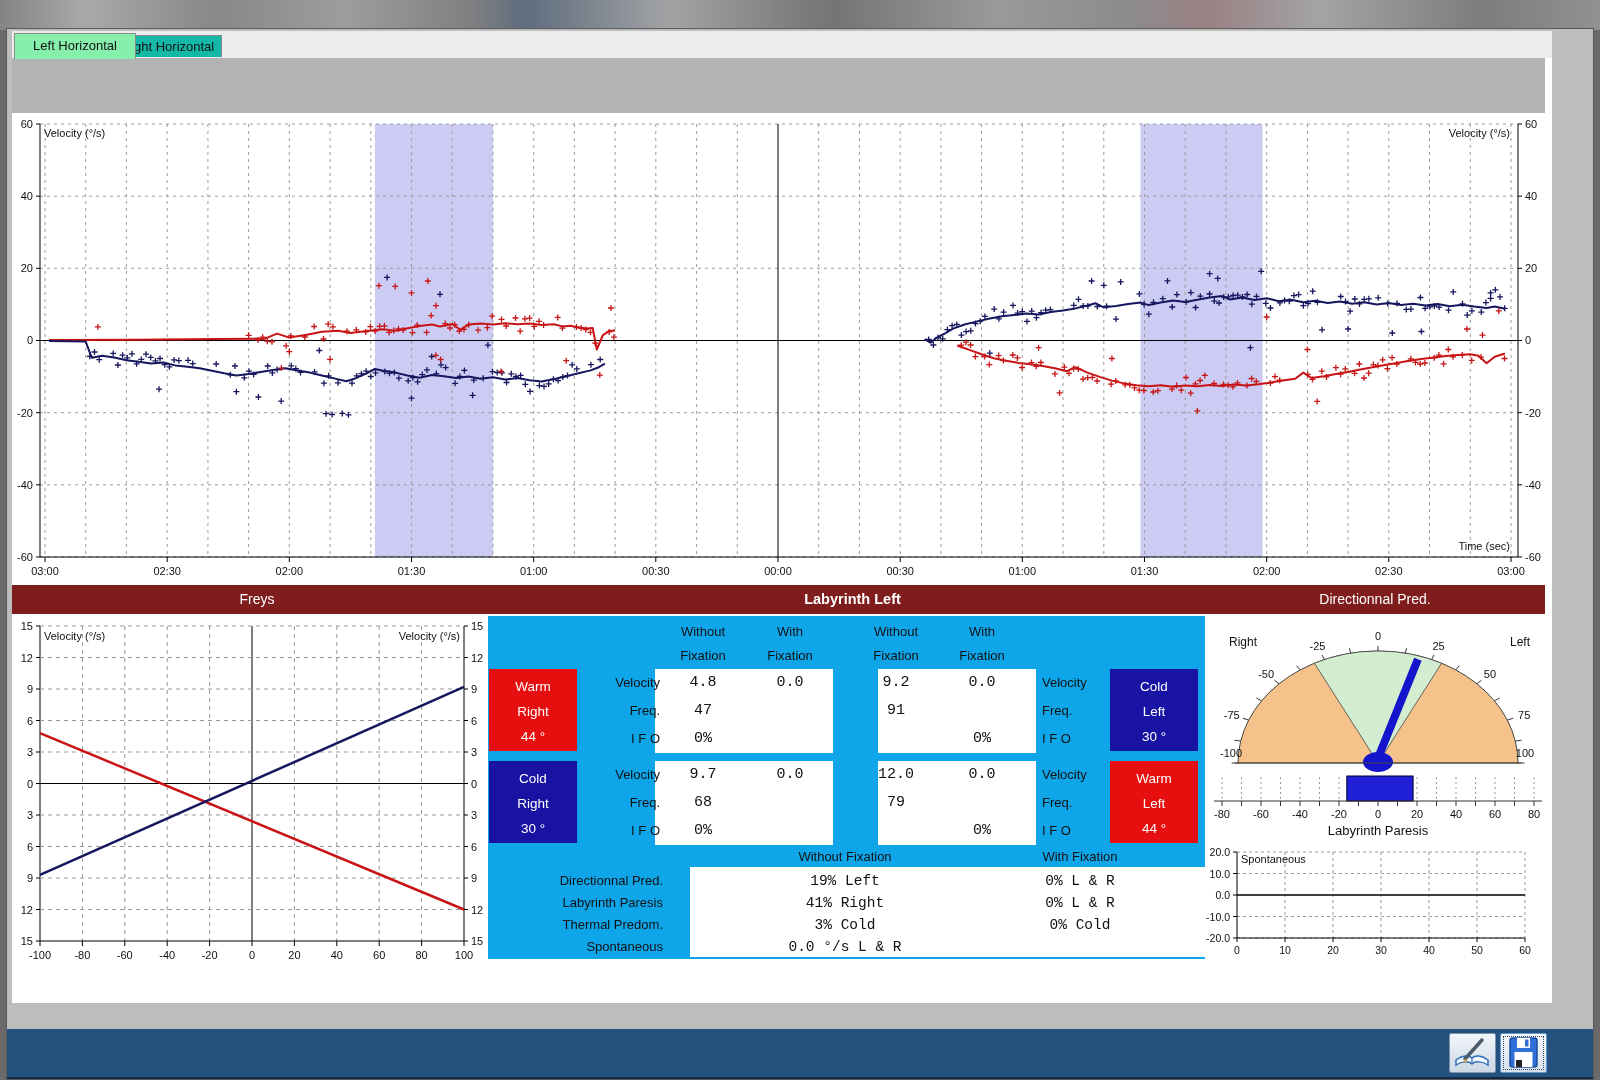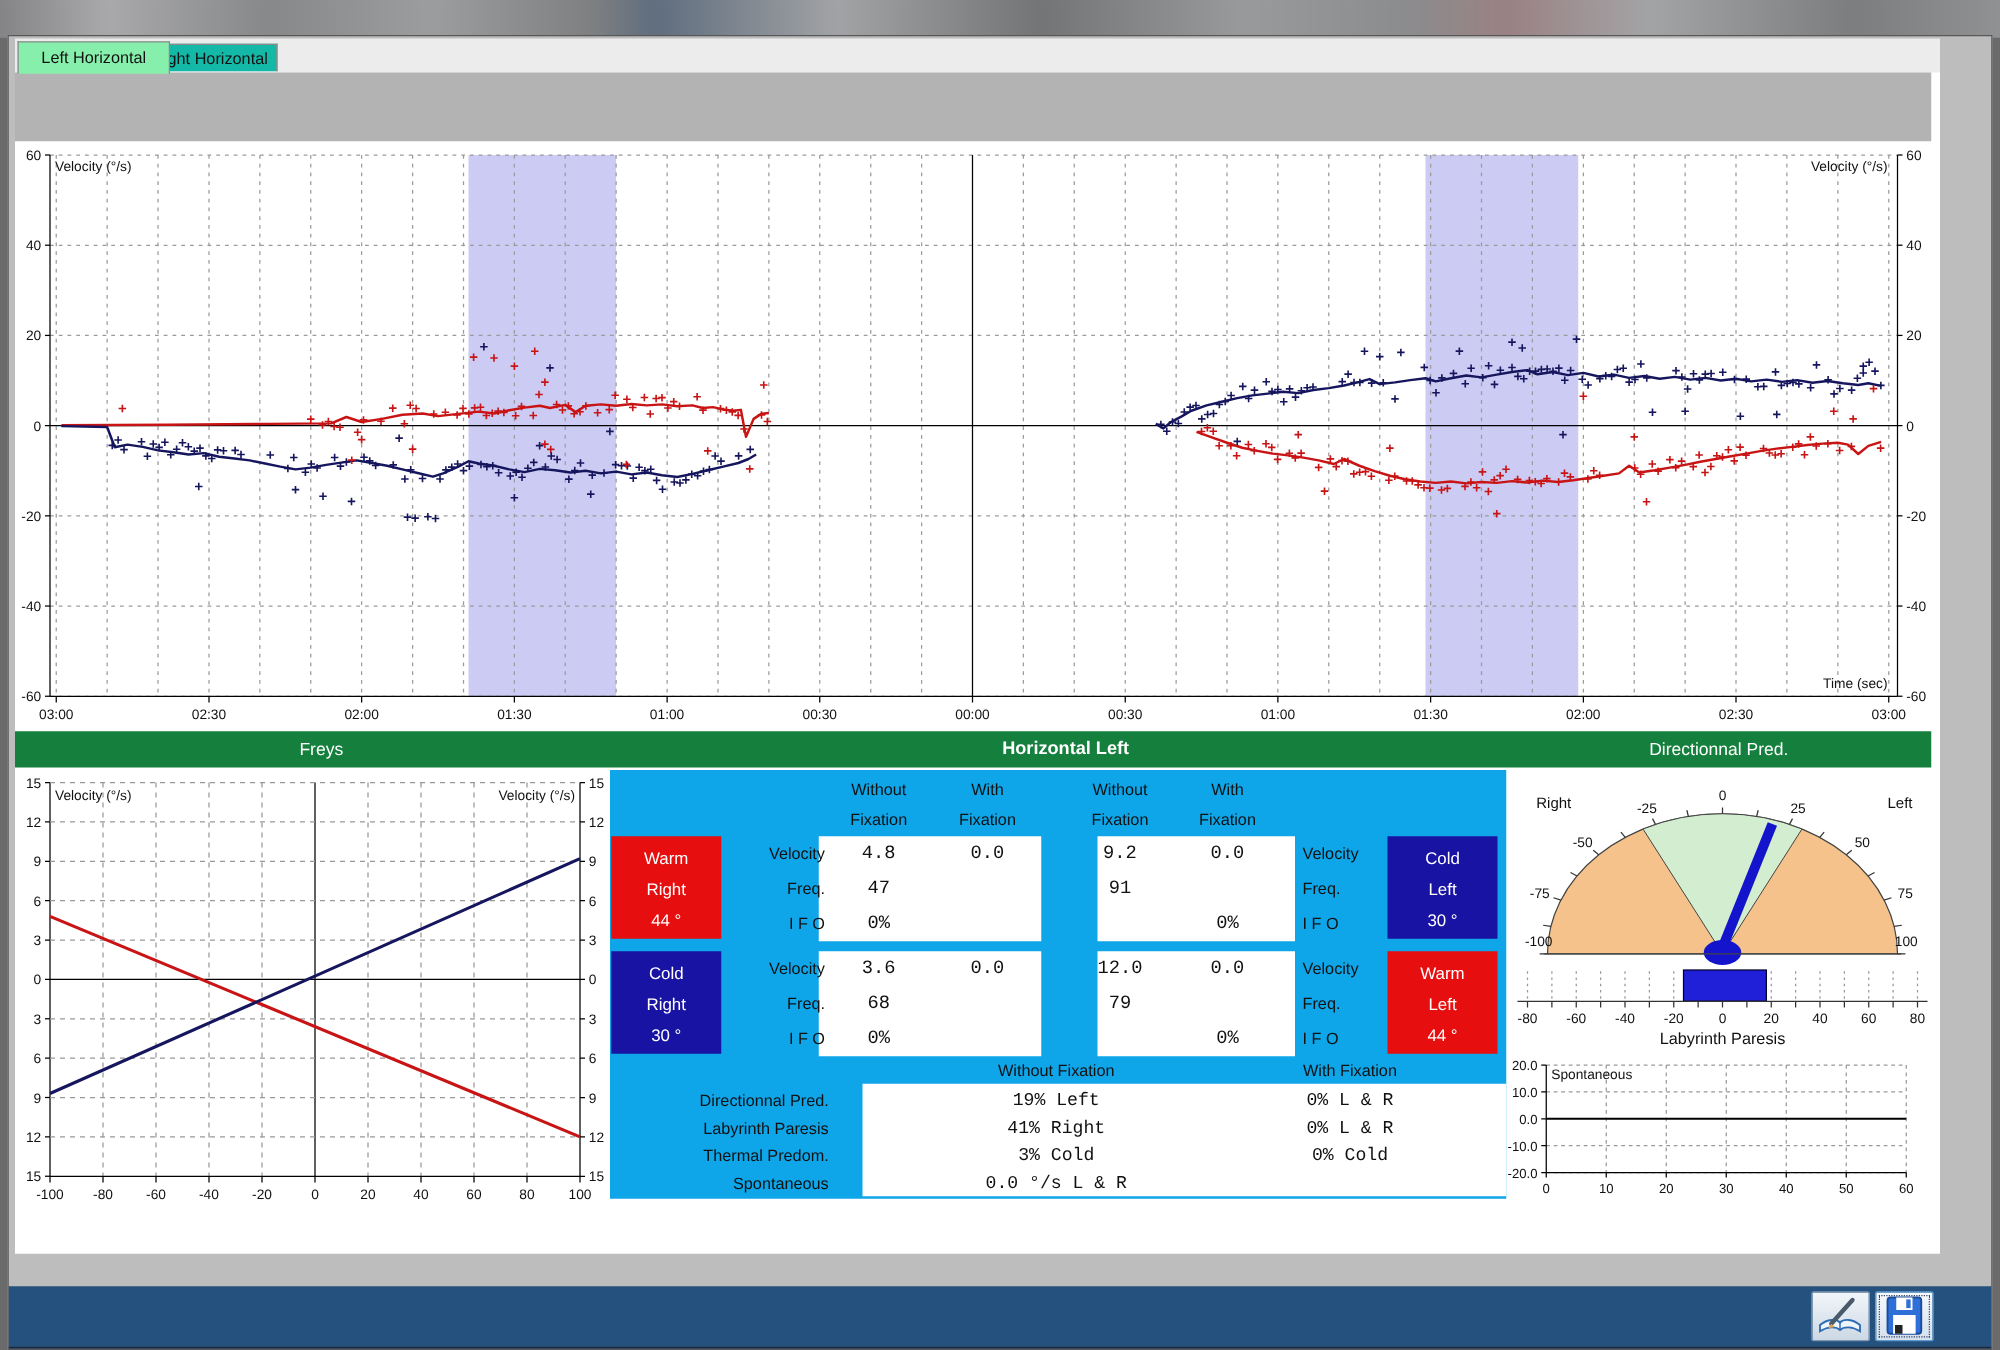--- a/index.html
+++ b/index.html
@@ -166,23 +166,23 @@
         <polyline points="912.6,223.1 918.7,226.7 924.8,221.6 933.0,217.3 941.1,212.6 953.3,208.3 965.5,205.4 977.8,202.5 990.0,200.3 1002.2,198.9 1014.4,197.4 1026.6,198.5 1038.8,196.0 1051.0,194.5 1063.3,192.4 1075.5,189.5 1083.6,187.3 1091.8,191.3 1104.0,189.9 1116.2,188.1 1128.4,186.6 1136.6,189.1 1148.8,186.6 1161.0,184.4 1173.2,185.9 1185.4,183.7 1197.6,181.6 1209.9,180.1 1218.0,183.4 1230.2,181.6 1242.4,184.1 1254.7,182.3 1266.9,185.2 1279.1,183.7 1291.3,186.3 1303.5,184.8 1315.7,187.0 1328.0,185.5 1340.2,187.7 1352.4,186.3 1364.6,188.4 1376.8,187.0 1389.0,189.1 1401.3,187.7 1413.5,189.5 1425.7,188.1 1437.9,190.2 1450.1,188.8 1462.3,190.6 1474.6,192.0 1482.7,190.6 1492.9,192.7" fill="none" stroke="#16165e" stroke-width="2" stroke-linejoin="round"></polyline>
         <polyline points="945.2,229.5 957.4,233.9 969.6,238.2 981.8,242.2 994.0,244.7 1006.3,246.9 1018.5,248.3 1030.7,250.1 1042.9,252.3 1055.1,255.2 1063.3,251.2 1075.5,256.6 1087.7,260.9 1099.9,264.6 1112.1,267.4 1124.3,269.2 1136.6,270.3 1148.8,269.2 1161.0,270.7 1173.2,269.6 1185.4,270.3 1197.6,268.9 1209.9,270.0 1222.1,268.5 1234.3,269.6 1246.5,268.2 1258.7,266.4 1270.9,264.6 1283.2,262.7 1291.3,256.6 1299.5,262.0 1311.7,260.2 1323.9,258.1 1336.1,255.9 1348.3,253.4 1360.5,251.2 1372.8,249.0 1385.0,246.9 1397.2,244.7 1409.4,242.9 1421.6,241.5 1433.8,240.0 1446.1,238.9 1458.3,238.2 1466.4,239.7 1474.6,247.2 1482.7,240.7 1492.9,237.5" fill="none" stroke="#c81414" stroke-width="2" stroke-linejoin="round"></polyline>
         <path d="M233.6 219.3h6M236.6 216.3v6M243.0 223.9h6M246.0 220.9v6M247.7 221.2h6M250.7 218.2v6M252.3 225.2h6M255.3 222.2v6M257.0 225.8h6M260.0 222.8v6M266.4 252.1h6M269.4 249.1v6M271.1 229.8h6M274.1 226.8v6M275.8 219.9h6M278.8 216.9v6M289.8 221.0h6M292.8 218.0v6M299.2 210.5h6M302.2 207.5v6M308.5 223.0h6M311.5 220.0v6M313.2 208.2h6M316.2 205.2v6M317.9 210.8h6M320.9 207.8v6M332.0 215.2h6M335.0 212.2v6M341.3 213.8h6M344.3 210.8v6M350.7 215.9h6M353.7 212.9v6M355.4 210.7h6M358.4 207.7v6M360.1 215.1h6M363.1 212.1v6M364.7 210.3h6M367.7 207.3v6M369.4 209.8h6M372.4 206.8v6M374.1 216.4h6M377.1 213.4v6M378.8 214.6h6M381.8 211.6v6M383.5 212.9h6M386.5 209.9v6M388.1 214.0h6M391.1 211.0v6M397.5 216.6h6M400.5 213.6v6M402.2 209.1h6M405.2 206.1v6M411.6 216.4h6M414.6 213.4v6M416.2 199.6h6M419.2 196.6v6M420.9 189.7h6M423.9 186.7v6M425.6 243.5h6M428.6 240.5v6M430.3 207.6h6M433.3 204.6v6M435.0 212.0h6M438.0 209.0v6M439.7 208.7h6M442.7 205.7v6M444.3 215.0h6M447.3 212.0v6M449.0 213.4h6M452.0 210.4v6M453.7 208.7h6M456.7 205.7v6M463.1 214.2h6M466.1 211.2v6M472.4 211.7h6M475.4 208.7v6M477.1 200.2h6M480.1 197.2v6M486.5 203.4h6M489.5 200.4v6M491.2 210.0h6M494.2 207.0v6M500.5 202.0h6M503.5 199.0v6M505.2 215.2h6M508.2 212.2v6M509.9 202.8h6M512.9 199.8v6M514.6 202.1h6M517.6 199.1v6M519.3 210.4h6M522.3 207.4v6M524.0 205.3h6M527.0 202.3v6M528.6 208.9h6M531.6 205.9v6M542.7 201.4h6M545.7 198.4v6M547.4 212.1h6M550.4 209.1v6M561.4 210.9h6M564.4 207.9v6M566.1 212.1h6M569.1 209.1v6M570.8 213.5h6M573.8 210.5v6M575.5 216.3h6M578.5 213.3v6M580.2 227.2h6M583.2 224.2v6M584.8 259.1h6M587.8 256.1v6M594.2 215.9h6M597.2 212.9v6M598.9 221.2h6M601.9 218.2v6" stroke="#c81414" stroke-width="1.3" fill="none"></path>
         <path d="M74.8 240.3h6M77.8 237.3v6M79.5 236.0h6M82.5 233.0v6M84.2 243.7h6M87.2 240.7v6M98.2 237.4h6M101.2 234.4v6M102.9 249.0h6M105.9 246.0v6M107.6 239.2h6M110.6 236.2v6M112.3 241.9h6M115.3 238.9v6M116.9 237.8h6M119.9 234.8v6M121.6 247.8h6M124.6 244.8v6M126.3 243.4h6M129.3 240.4v6M131.0 238.2h6M134.0 235.2v6M135.7 241.4h6M138.7 238.4v6M140.4 244.9h6M143.4 241.9v6M145.0 242.5h6M148.0 239.5v6M149.7 248.7h6M152.7 245.7v6M154.4 250.8h6M157.4 247.8v6M159.1 243.9h6M162.1 240.9v6M163.8 244.6h6M166.8 241.6v6M173.1 244.3h6M176.1 241.3v6M177.8 247.6h6M180.8 244.6v6M201.2 248.0h6M204.2 245.0v6M215.3 258.8h6M218.3 255.8v6M220.0 250.0h6M223.0 247.0v6M229.3 261.8h6M232.3 258.8v6M234.0 255.2h6M237.0 252.2v6M238.7 258.4h6M241.7 255.4v6M243.4 281.0h6M246.4 278.0v6M252.7 250.0h6M255.7 247.0v6M257.4 256.9h6M260.4 253.9v6M262.1 253.6h6M265.1 250.6v6M276.2 249.8h6M279.2 246.8v6M280.8 252.7h6M283.8 249.7v6M285.5 256.4h6M288.5 253.4v6M299.6 255.9h6M302.6 252.9v6M304.3 234.5h6M307.3 231.5v6M308.9 267.2h6M311.9 264.2v6M313.6 259.8h6M316.6 256.8v6M323.0 266.8h6M326.0 263.8v6M337.0 267.2h6M340.0 264.2v6M341.7 259.9h6M344.7 256.9v6M346.4 257.7h6M349.4 254.7v6M351.1 255.2h6M354.1 252.2v6M355.8 260.5h6M358.8 257.5v6M360.5 256.9h6M363.5 253.9v6M369.8 255.5h6M372.8 252.5v6M374.5 257.3h6M377.5 254.3v6M379.2 256.5h6M382.2 253.5v6M383.9 262.2h6M386.9 259.2v6M393.2 264.8h6M396.2 261.8v6M397.9 261.7h6M400.9 258.7v6M402.6 265.8h6M405.6 262.8v6M407.3 258.6h6M410.3 255.6v6M412.0 253.9h6M415.0 250.9v6M416.7 240.5h6M419.7 237.5v6M421.3 257.6h6M424.3 254.6v6M426.0 248.8h6M429.0 245.8v6M430.7 251.6h6M433.7 248.6v6M440.1 267.3h6M443.1 264.3v6M444.8 260.4h6M447.8 257.4v6M449.4 254.4h6M452.4 251.4v6M458.8 264.1h6M461.8 261.1v6M468.2 262.3h6M471.2 259.3v6M472.9 229.1h6M475.9 226.1v6M477.5 255.7h6M480.5 252.7v6M482.2 256.6h6M485.2 253.6v6M486.9 256.8h6M489.9 253.8v6M491.6 266.5h6M494.6 263.5v6M496.3 257.8h6M499.3 254.8v6M500.9 260.5h6M503.9 257.5v6M505.6 259.4h6M508.6 256.4v6M510.3 268.3h6M513.3 265.3v6M515.0 275.4h6M518.0 272.4v6M524.4 269.6h6M527.4 266.6v6M529.0 270.4h6M532.0 267.4v6M533.7 267.9h6M536.7 264.9v6M538.4 263.3h6M541.4 260.3v6M543.1 264.6h6M546.1 261.6v6M547.8 260.9h6M550.8 257.9v6M552.5 259.6h6M555.5 256.6v6M557.1 248.8h6M560.1 245.8v6M561.8 252.9h6M564.8 249.9v6M575.9 248.7h6M578.9 245.7v6M585.2 243.5h6M588.2 240.5v6" stroke="#16165e" stroke-width="1.3" fill="none"></path>
         <path d="M913.7 223.5h6M916.7 220.5v6M918.4 229.0h6M921.4 226.0v6M923.0 221.6h6M926.0 218.6v6M927.7 222.8h6M930.7 219.8v6M932.4 213.6h6M935.4 210.6v6M937.1 209.7h6M940.1 206.7v6M941.8 208.4h6M944.8 205.4v6M946.4 219.1h6M949.4 216.1v6M951.1 215.6h6M954.1 212.6v6M955.8 214.8h6M958.8 211.8v6M960.5 207.6h6M963.5 204.6v6M965.2 205.2h6M968.2 202.2v6M969.9 200.4h6M972.9 197.4v6M979.2 193.1h6M982.2 190.1v6M983.9 202.8h6M986.9 199.8v6M988.6 196.1h6M991.6 193.1v6M998.0 189.4h6M1001.0 186.4v6M1002.6 197.1h6M1005.6 194.1v6M1007.3 195.6h6M1010.3 192.6v6M1012.0 205.4h6M1015.0 202.4v6M1016.7 195.1h6M1019.7 192.1v6M1021.4 201.7h6M1024.4 198.7v6M1026.1 196.6h6M1029.1 193.6v6M1030.7 194.2h6M1033.7 191.2v6M1035.4 193.6h6M1038.4 190.6v6M1058.8 189.3h6M1061.8 186.3v6M1063.5 183.3h6M1066.5 180.3v6M1068.2 190.0h6M1071.2 187.0v6M1072.9 189.9h6M1075.9 186.9v6M1082.3 190.5h6M1085.3 187.5v6M1091.6 190.2h6M1094.6 187.2v6M1101.0 203.1h6M1104.0 200.1v6M1105.7 165.9h6M1108.7 162.9v6M1124.4 177.9h6M1127.4 174.9v6M1129.1 188.3h6M1132.1 185.3v6M1133.8 198.2h6M1136.8 195.2v6M1138.5 186.3h6M1141.5 183.3v6M1147.8 182.7h6M1150.8 179.7v6M1152.5 164.9h6M1155.5 161.9v6M1157.2 191.0h6M1160.2 188.0v6M1161.9 178.6h6M1164.9 175.6v6M1171.2 186.1h6M1174.2 183.1v6M1175.9 176.6h6M1178.9 173.6v6M1180.6 191.5h6M1183.6 188.5v6M1185.3 180.2h6M1188.3 177.2v6M1194.6 178.0h6M1197.6 175.0v6M1199.3 185.1h6M1202.3 182.1v6M1204.0 187.0h6M1207.0 184.0v6M1208.7 181.0h6M1211.7 178.0v6M1213.4 180.9h6M1216.4 177.9v6M1218.1 179.5h6M1221.1 176.5v6M1222.7 179.2h6M1225.7 176.2v6M1227.4 181.0h6M1230.4 178.0v6M1232.1 178.5h6M1235.1 175.5v6M1236.8 188.2h6M1239.8 185.2v6M1241.5 180.4h6M1244.5 177.4v6M1246.2 155.3h6M1249.2 152.3v6M1250.8 187.4h6M1253.8 184.4v6M1255.5 192.0h6M1258.5 189.0v6M1264.9 186.9h6M1267.9 183.9v6M1269.6 184.5h6M1272.6 181.5v6M1274.3 185.2h6M1277.3 182.2v6M1278.9 179.6h6M1281.9 176.6v6M1283.6 178.6h6M1286.6 175.6v6M1288.3 189.7h6M1291.3 186.7v6M1293.0 187.6h6M1296.0 184.6v6M1297.7 175.2h6M1300.7 172.2v6M1302.4 186.3h6M1305.4 183.3v6M1307.0 213.8h6M1310.0 210.8v6M1325.8 180.5h6M1328.8 177.5v6M1330.5 185.6h6M1333.5 182.6v6M1335.1 195.2h6M1338.1 192.2v6M1339.8 183.0h6M1342.8 180.0v6M1344.5 187.9h6M1347.5 184.9v6M1349.2 183.3h6M1352.2 180.3v6M1353.9 182.8h6M1356.9 179.8v6M1363.2 181.8h6M1366.2 178.8v6M1372.6 187.6h6M1375.6 184.6v6M1377.3 217.0h6M1380.3 214.0v6M1382.0 187.3h6M1385.0 184.3v6M1391.3 193.4h6M1394.3 190.4v6M1396.0 193.1h6M1399.0 190.1v6M1405.4 181.5h6M1408.4 178.5v6M1410.1 192.3h6M1413.1 189.3v6M1414.8 190.8h6M1417.8 187.8v6M1419.4 189.9h6M1422.4 186.9v6M1424.1 191.1h6M1427.1 188.1v6M1433.5 194.2h6M1436.5 191.2v6M1438.2 175.9h6M1441.2 172.9v6M1447.5 187.8h6M1450.5 184.8v6M1452.2 199.1h6M1455.2 196.1v6M1456.9 194.8h6M1459.9 191.8v6M1466.3 196.1h6M1469.3 193.1v6M1470.9 186.6h6M1473.9 183.6v6M1475.6 182.4h6M1478.6 179.4v6M1480.3 173.8h6M1483.3 170.8v6M1485.0 180.9h6M1488.0 177.9v6M1489.7 192.3h6M1492.7 189.3v6" stroke="#16165e" stroke-width="1.3" fill="none"></path>
         <path d="M946.2 229.2h6M949.2 226.2v6M950.9 226.2h6M953.9 223.2v6M955.6 229.0h6M958.6 226.0v6M960.3 240.6h6M963.3 237.6v6M969.7 240.5h6M972.7 237.5v6M974.3 248.6h6M977.3 245.6v6M983.7 239.6h6M986.7 236.6v6M988.4 244.5h6M991.4 241.5v6M997.8 239.0h6M1000.8 236.0v6M1002.4 241.9h6M1005.4 238.9v6M1007.1 251.5h6M1010.1 248.5v6M1016.5 246.6h6M1019.5 243.6v6M1021.2 250.3h6M1024.2 247.3v6M1025.9 246.5h6M1028.9 243.5v6M1039.9 257.9h6M1042.9 254.9v6M1044.6 276.9h6M1047.6 273.9v6M1049.3 251.1h6M1052.3 248.1v6M1054.0 257.3h6M1057.0 254.3v6M1058.6 252.5h6M1061.6 249.5v6M1063.3 253.0h6M1066.3 250.0v6M1068.0 263.1h6M1071.0 260.1v6M1072.7 261.8h6M1075.7 258.8v6M1077.4 261.3h6M1080.4 258.3v6M1082.1 265.0h6M1085.1 262.0v6M1096.1 268.2h6M1099.1 265.2v6M1100.8 264.9h6M1103.8 261.9v6M1110.2 268.8h6M1113.2 265.8v6M1114.8 268.8h6M1117.8 265.8v6M1119.5 271.9h6M1122.5 268.9v6M1124.2 274.2h6M1127.2 271.2v6M1128.9 274.5h6M1131.9 271.5v6M1138.2 276.0h6M1141.2 273.0v6M1142.9 274.7h6M1145.9 271.7v6M1157.0 273.1h6M1160.0 270.1v6M1161.7 269.6h6M1164.7 266.6v6M1166.3 274.2h6M1169.3 271.2v6M1171.0 261.5h6M1174.0 258.5v6M1175.7 277.2h6M1178.7 274.2v6M1180.4 267.9h6M1183.4 264.9v6M1185.1 264.5h6M1188.1 261.5v6M1189.8 259.4h6M1192.8 256.4v6M1199.1 267.5h6M1202.1 264.5v6M1208.5 268.4h6M1211.5 265.4v6M1213.2 269.3h6M1216.2 266.3v6M1217.9 270.8h6M1220.9 267.8v6M1222.5 266.9h6M1225.5 263.9v6M1231.9 269.6h6M1234.9 266.6v6M1236.6 262.5h6M1239.6 259.5v6M1241.3 265.5h6M1244.3 262.5v6M1255.3 267.1h6M1258.3 264.1v6M1260.0 260.6h6M1263.0 257.6v6M1264.7 264.2h6M1267.7 261.2v6M1292.8 258.4h6M1295.8 255.4v6M1297.5 263.4h6M1300.5 260.4v6M1302.2 285.4h6M1305.2 282.4v6M1306.8 255.2h6M1309.8 252.2v6M1311.5 260.9h6M1314.5 257.9v6M1320.9 251.7h6M1323.9 248.7v6M1325.6 258.2h6M1328.6 255.2v6M1330.3 252.9h6M1333.3 249.9v6M1339.6 257.3h6M1342.6 254.3v6M1344.3 248.0h6M1347.3 245.0v6M1349.0 262.0h6M1352.0 259.0v6M1353.7 257.2h6M1356.7 254.2v6M1358.4 248.6h6M1361.4 245.6v6M1363.0 249.6h6M1366.0 246.6v6M1367.7 243.8h6M1370.7 240.8v6M1372.4 252.7h6M1375.4 249.7v6M1377.1 241.7h6M1380.1 238.7v6M1381.8 248.1h6M1384.8 245.1v6M1395.8 242.8h6M1398.8 239.8v6M1400.5 246.4h6M1403.5 243.4v6M1405.2 248.0h6M1408.2 245.0v6M1409.9 247.0h6M1412.9 244.0v6M1419.2 241.8h6M1422.2 238.8v6M1423.9 239.1h6M1426.9 236.1v6M1428.6 247.8h6M1431.6 244.8v6M1433.3 233.5h6M1436.3 230.5v6M1438.0 240.8h6M1441.0 237.8v6M1447.3 238.9h6M1450.3 235.9v6M1452.0 213.0h6M1455.0 210.0v6M1456.7 244.4h6M1459.7 241.4v6M1466.1 241.1h6M1469.1 238.1v6M1489.5 242.5h6M1492.5 239.5v6" stroke="#c81414" stroke-width="1.3" fill="none"></path>
         <path d="M82.9 210.8h6M85.9 207.8v6M363.9 169.7h6M366.9 166.7v6M380.2 170.4h6M383.2 167.4v6M412.8 165.0h6M415.8 162.0v6M396.5 176.9h6M399.5 173.9v6M315.1 243.3h6M318.1 240.3v6M420.9 239.3h6M423.9 236.3v6M486.1 255.5h6M489.1 252.5v6M551.2 244.7h6M554.2 241.7v6M274.3 235.7h6M277.3 232.7v6M596.0 192.0h6M599.0 189.0v6M1182.4 294.9h6M1185.4 291.9v6M1251.7 201.0h6M1254.7 198.0v6M1292.4 233.5h6M1295.4 230.5v6M1483.8 194.9h6M1486.8 191.9v6M1467.5 219.1h6M1470.5 216.1v6M1023.6 231.7h6M1026.6 228.7v6M1096.9 242.5h6M1099.9 239.5v6" stroke="#c81414" stroke-width="1.3" fill="none"></path>
         <path d="M372.1 161.4h6M375.1 158.4v6M425.0 178.3h6M428.0 175.3v6M311.0 297.7h6M314.0 294.7v6M317.1 298.5h6M320.1 295.5v6M327.3 297.4h6M330.3 294.4v6M333.4 298.8h6M336.4 295.8v6M266.2 285.1h6M269.2 282.1v6M1194.6 157.7h6M1197.6 154.7v6M1202.8 162.4h6M1205.8 159.4v6M1076.6 165.0h6M1079.6 162.0v6M1088.8 169.3h6M1091.8 166.3v6M974.8 237.1h6M977.8 234.1v6M1333.1 213.0h6M1336.1 210.0v6M1406.4 215.5h6M1409.4 212.5v6M1475.6 176.9h6M1478.6 173.9v6M144.0 273.2h6M147.0 270.2v6M221.4 275.7h6M224.4 272.7v6M396.5 282.2h6M399.5 279.2v6M457.6 279.3h6M460.6 276.3v6M1235.4 231.7h6M1238.4 228.7v6" stroke="#16165e" stroke-width="1.3" fill="none"></path>
       </svg>
 
-    <div class="secbar" style="background: #15803d;">
+    <div class="secbar" style="background: #7f1d1d;">
       <span class="sb-freys">Freys</span>
-      <span class="sb-mid">Horizontal Left</span>
+      <span class="sb-mid">Labyrinth Left</span>
       <span class="sb-right">Directionnal Pred.</span>
     </div>
 
     <svg id="freys-svg" style="position:absolute;left:0;top:585px" width="490" height="360">
         <line x1="28.0" y1="10" x2="28.0" y2="325" stroke="#000" stroke-width="1" stroke-dasharray="none"></line>
         <line x1="70.4" y1="10" x2="70.4" y2="325" stroke="#999" stroke-width="1" stroke-dasharray="4,4"></line>
         <line x1="112.8" y1="10" x2="112.8" y2="325" stroke="#999" stroke-width="1" stroke-dasharray="4,4"></line>
         <line x1="155.2" y1="10" x2="155.2" y2="325" stroke="#999" stroke-width="1" stroke-dasharray="4,4"></line>
         <line x1="197.6" y1="10" x2="197.6" y2="325" stroke="#999" stroke-width="1" stroke-dasharray="4,4"></line>
         <line x1="240.0" y1="10" x2="240.0" y2="325" stroke="#000" stroke-width="1" stroke-dasharray="none"></line>
@@ -334,21 +334,21 @@
 
       <div class="val" style="left:170px;top:58px">4.8</div>
       <div class="val" style="left:257px;top:58px">0.0</div>
       <div class="val" style="left:363px;top:58px">9.2</div>
       <div class="val" style="left:449px;top:58px">0.0</div>
       <div class="val" style="left:170px;top:86px">47</div>
       <div class="val" style="left:363px;top:86px">91</div>
       <div class="val" style="left:170px;top:114px">0%</div>
       <div class="val" style="left:449px;top:114px">0%</div>
 
-      <div class="val" style="left:170px;top:150px">3.6</div>
+      <div class="val" style="left:170px;top:150px">9.7</div>
       <div class="val" style="left:257px;top:150px">0.0</div>
       <div class="val" style="left:363px;top:150px">12.0</div>
       <div class="val" style="left:449px;top:150px">0.0</div>
       <div class="val" style="left:170px;top:178px">68</div>
       <div class="val" style="left:363px;top:178px">79</div>
       <div class="val" style="left:170px;top:206px">0%</div>
       <div class="val" style="left:449px;top:206px">0%</div>
 
       <div class="sumh" style="left:267px">Without Fixation</div>
       <div class="sumh" style="left:502px">With Fixation</div>

